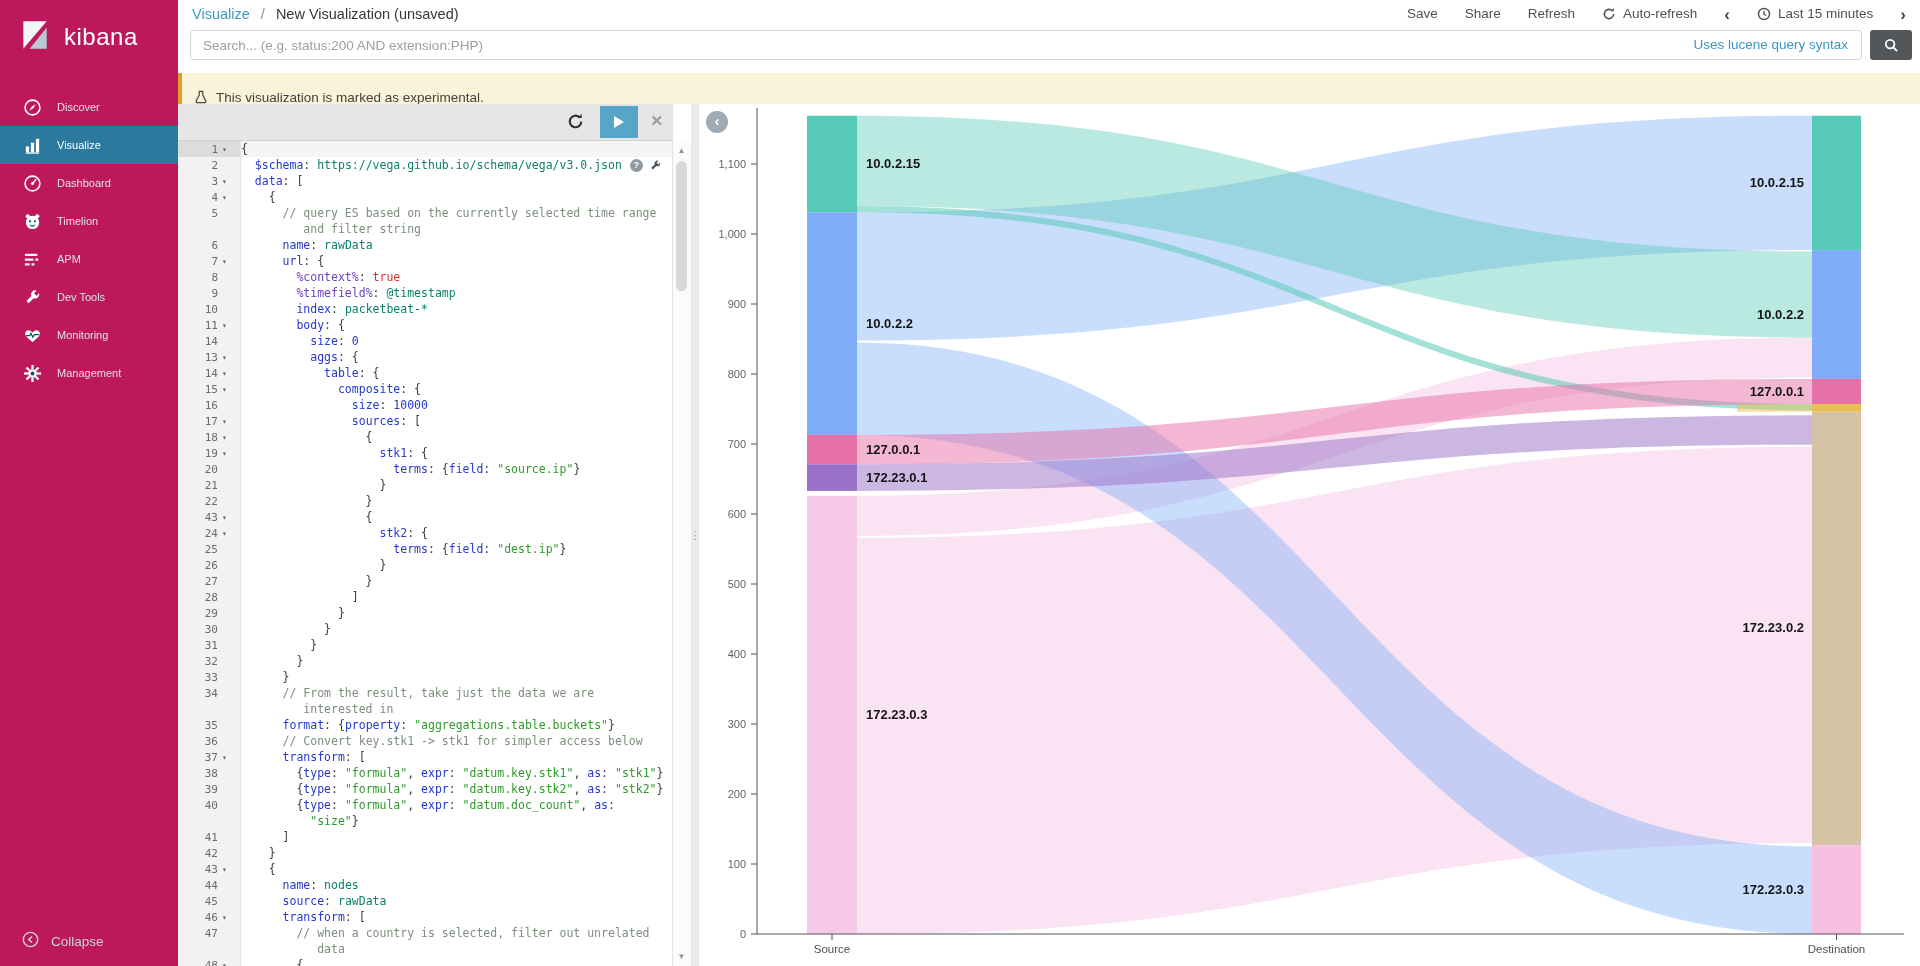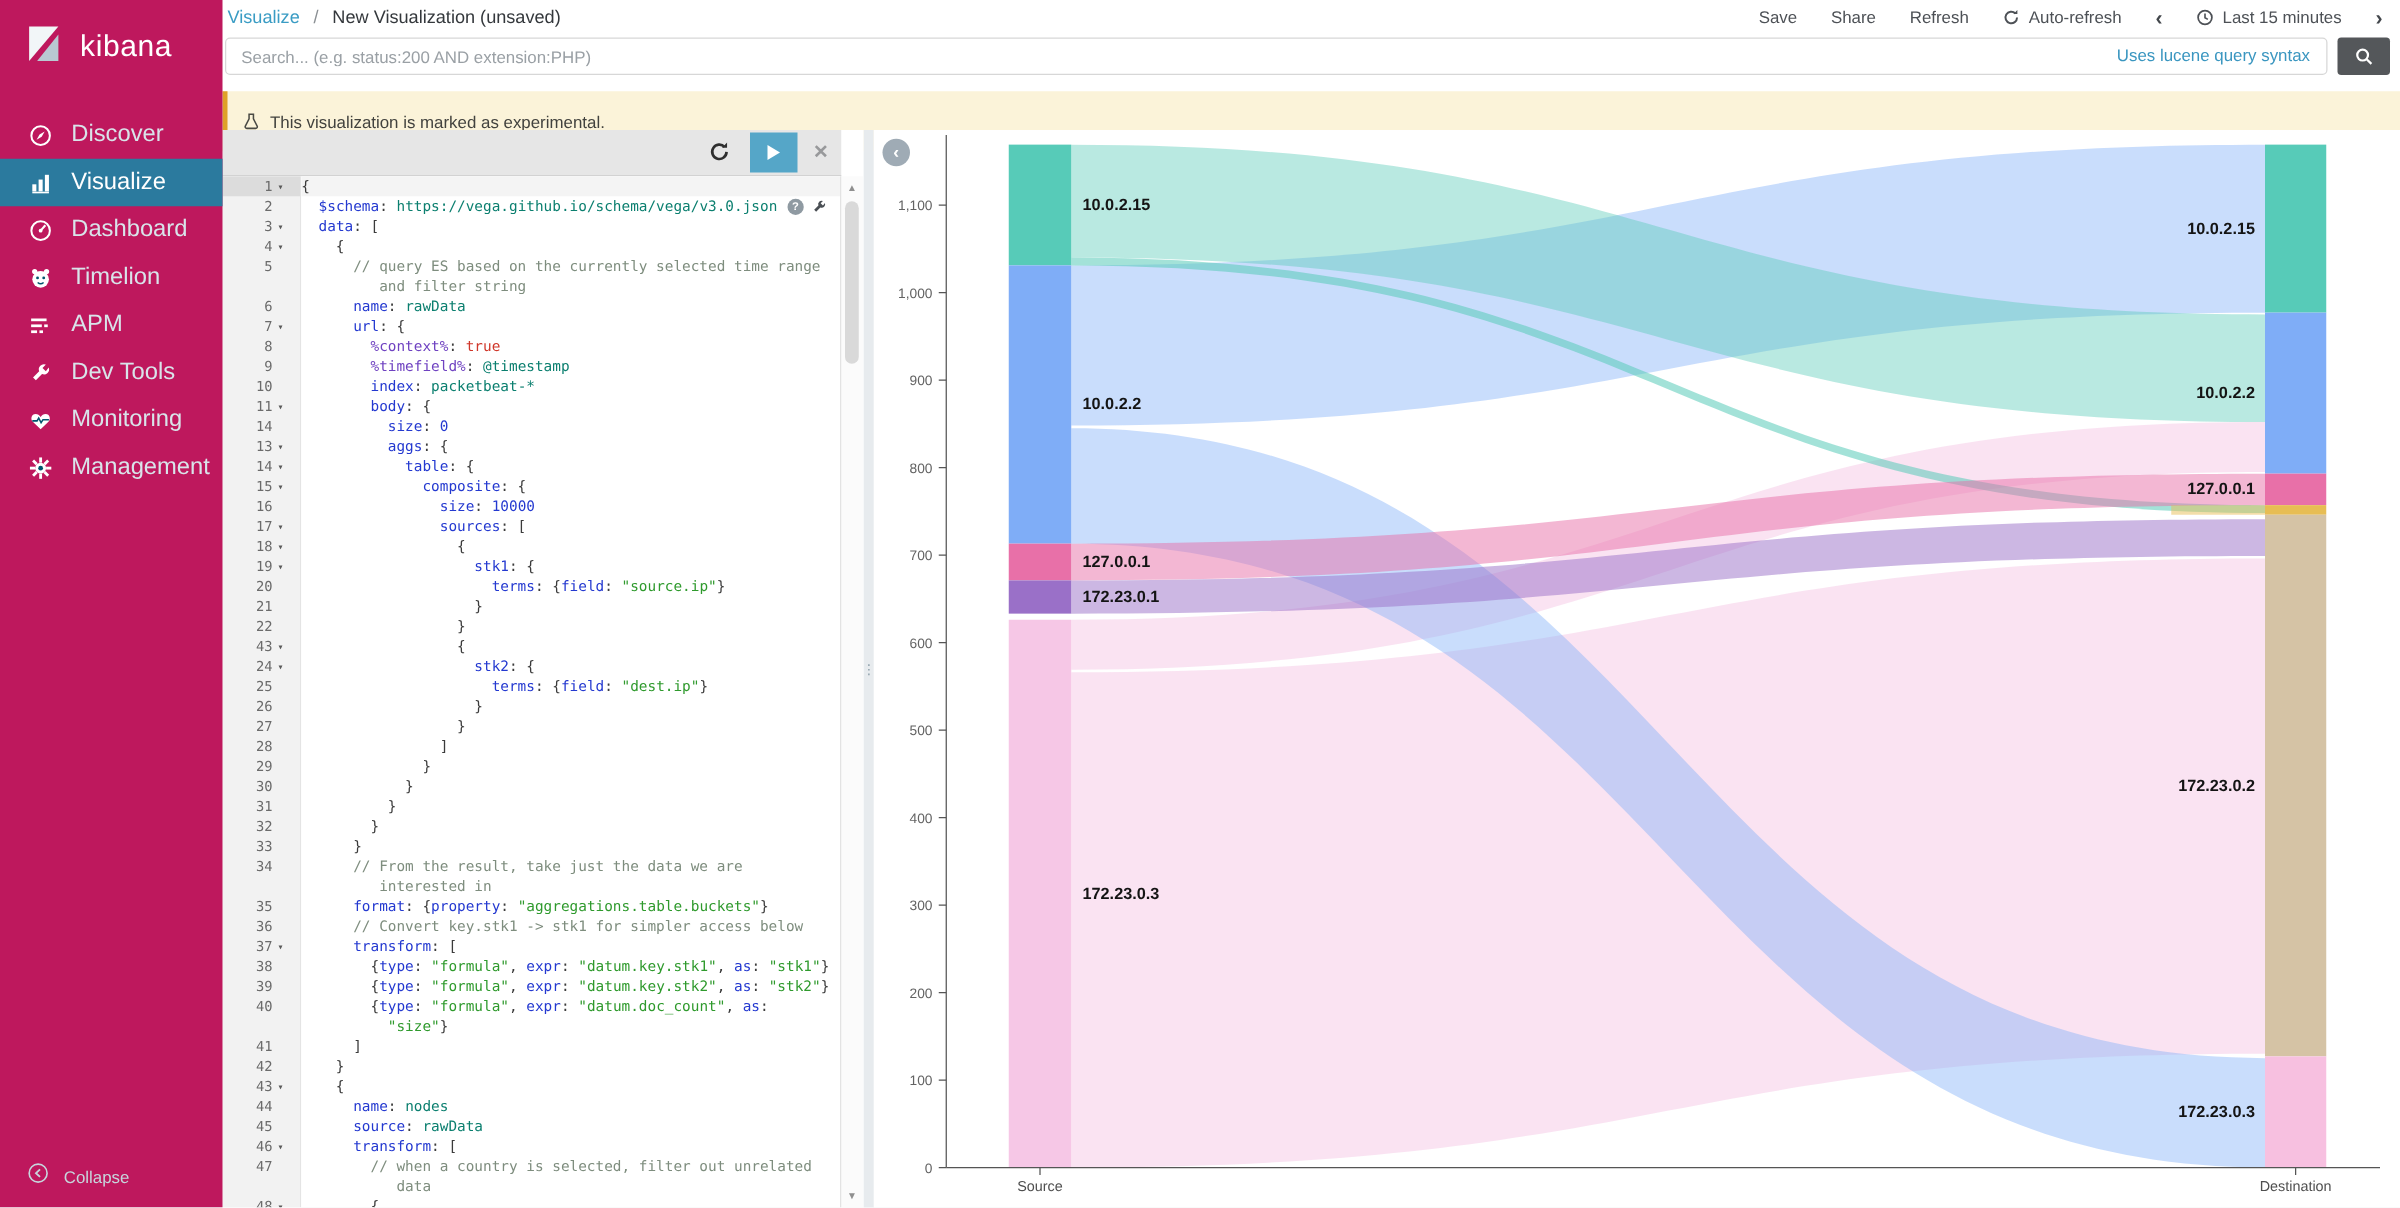--- a/index.html
+++ b/index.html
@@ -5,27 +5,27 @@
   html,body{margin:0;padding:0;}
   body{width:1920px;height:966px;position:relative;overflow:hidden;
        background:#eef1f3;font-family:"Liberation Sans",sans-serif;}
   
   .sidebar{position:absolute;left:0;top:0;width:178px;height:966px;background:#be185d;z-index:5;}
   .logo-row{display:flex;align-items:center;gap:12px;padding:18px 0 18px 18px;}
   .logo-text{color:#fff;font-size:24px;font-weight:500;letter-spacing:.5px;}
   .nav-item{display:flex;align-items:center;gap:15px;height:38px;padding-left:22px;cursor:pointer;}
   .nav-item.selected{background:#2b7a9e;}
   .nav-item .ico{width:20px;height:20px;display:flex;align-items:center;justify-content:center;}
-  .nav-item .lbl{color:#d9e4ea;font-size:19px;}
+  .nav-item .lbl{color:#d9e4ea;font-size:11px;}
   .nav-item.selected .lbl{color:#fff;}
   .collapse-row{position:absolute;bottom:8px;left:0;display:flex;align-items:center;gap:12px;
        padding-left:22px;height:34px;cursor:pointer;}
   .collapse-row .lbl{color:#c7d5dc;font-size:13.5px;}
   
-  .header{position:absolute;left:168px;top:0;right:0;height:85px;background:#fff;}
+  .header{position:absolute;left:178px;top:0;right:0;height:85px;background:#fff;}
   .crumbs{position:absolute;left:14px;top:6px;font-size:14.5px;}
   .crumbs .link{color:#3a9cc4;cursor:pointer;}
   .crumbs .sep{color:#8b9094;margin:0 7px;}
   .crumbs .page{color:#34383c;}
   .actions{position:absolute;right:14px;top:6px;display:flex;align-items:flex-start;gap:27px;
        font-size:13.5px;color:#4d5156;}
   .actions .act{cursor:pointer;}
   .actions .grp{display:flex;align-items:center;gap:7px;cursor:pointer;}
   .actions .chev{font-size:17px;font-weight:bold;cursor:pointer;color:#43474c;line-height:1;}
   .searchrow{position:absolute;left:12px;right:58px;top:30px;height:30px;}

